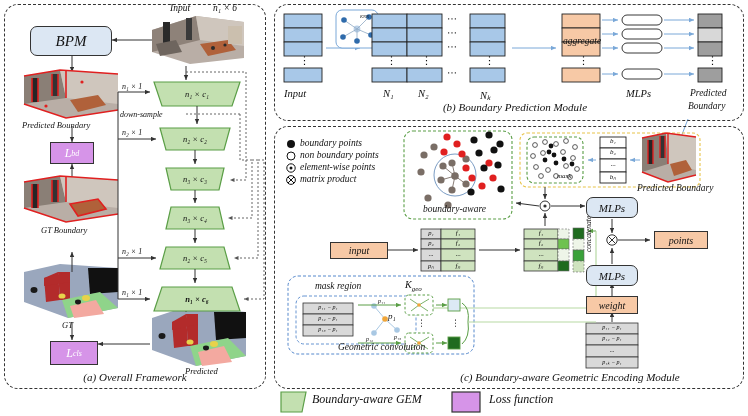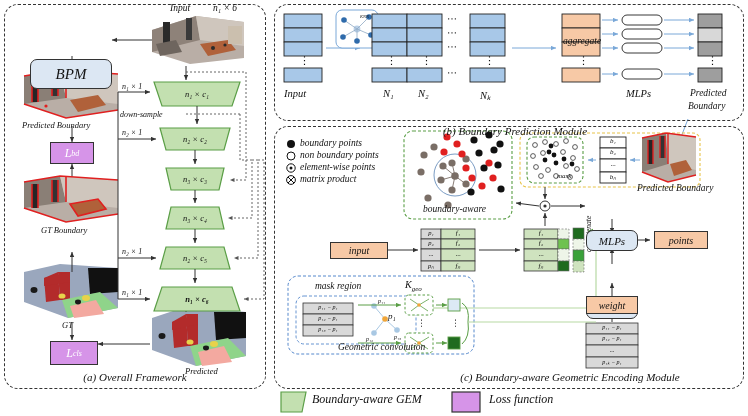--- a/index.html
+++ b/index.html
@@ -9,21 +9,21 @@
   
   .panel{position:absolute;border:1.5px dashed #333;border-radius:14px;box-sizing:border-box;}
   .panel-a{left:4px;top:4px;width:262px;height:385px;}
   .panel-b{left:274px;top:4px;width:470px;height:117px;}
   .panel-c{left:274px;top:126px;width:470px;height:263px;}
   .caption{font-style:italic;font-size:11px;text-align:center;position:absolute;white-space:nowrap;}
 
   
   .rbox{position:absolute;box-sizing:border-box;border:1.2px solid #333;border-radius:7px;
         background:#dce7f3;display:flex;align-items:center;justify-content:center;
-        font-style:italic;font-size:12px;margin-top:33px;}
+        font-style:italic;font-size:12px;}
   .lossbox{position:absolute;box-sizing:border-box;border:1.2px solid #333;background:#d694e8;
         display:flex;align-items:center;justify-content:center;font-style:italic;font-size:12px;color:#fff;}
   .orangebox{position:absolute;box-sizing:border-box;border:1px solid #333;background:#f7c9a6;
         display:flex;align-items:center;justify-content:center;font-style:italic;font-size:10px;}
   .traplabel{position:absolute;width:100%;text-align:center;font-size:8.5px;font-style:italic;}
 
   .lbl{position:absolute;font-size:8px;font-style:italic;white-space:nowrap;}
   .lbl10{position:absolute;font-size:9.5px;font-style:italic;white-space:nowrap;}
   .lbl11{position:absolute;font-size:10.5px;font-style:italic;white-space:nowrap;}
   svg{display:block;overflow:visible;}
@@ -547,21 +547,21 @@
 <div class="abs" style="left:299px;top:54px;font-size:11px;">⋮</div>
 <div class="abs" style="left:386px;top:54px;font-size:11px;">⋮</div>
 <div class="abs" style="left:421px;top:54px;font-size:11px;">⋮</div>
 <div class="abs" style="left:484px;top:54px;font-size:11px;">⋮</div>
 <div class="abs" style="left:578px;top:54px;font-size:11px;">⋮</div>
 <div class="abs" style="left:707px;top:54px;font-size:11px;">⋮</div>
 <div class="lbl10 abs" style="left:516px;top:36px;margin-left:47px;">aggregate</div>
 <div class="lbl11 abs" style="left:626px;top:88px;">MLPs</div>
 <div class="lbl10 abs" style="left:690px;top:88px;">Predicted</div>
 <div class="lbl10 abs" style="left:688px;top:101px;">Boundary</div>
-<div class="caption" style="left:415px;top:101px;width:200px;margin-top:24px;">(b) Boundary Prediction Module</div>
+<div class="caption" style="left:415px;top:101px;width:200px;">(b) Boundary Prediction Module</div>
 
 <div class="lbl10 abs" style="left:300px;top:138px;">boundary points</div>
 <div class="lbl10 abs" style="left:300px;top:150px;">non boundary points</div>
 <div class="lbl10 abs" style="left:300px;top:162px;">element-wise points</div>
 <div class="lbl10 abs" style="left:300px;top:174px;">matrix product</div>
 
 <div class="lbl10 abs" style="left:423px;top:204px;">boundary-aware</div>
 <div class="lbl abs" style="left:557px;top:172px;font-size:7px;">mask</div>
 <div class="lbl10 abs" style="left:637px;top:183px;">Predicted Boundary</div>
 

